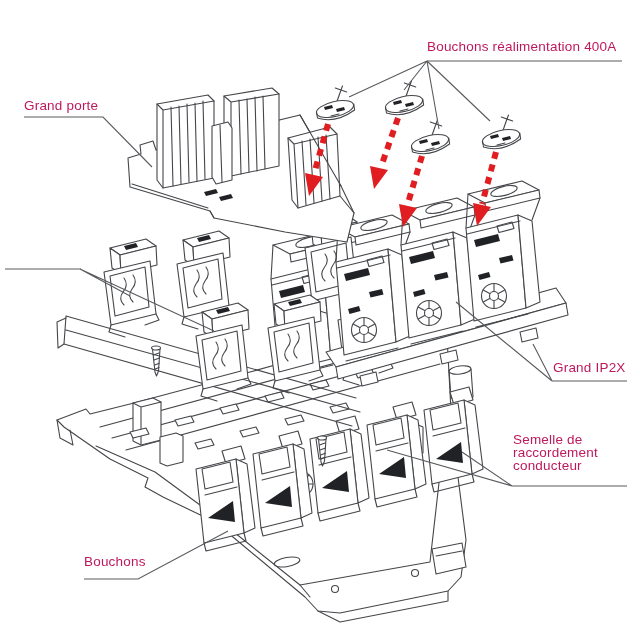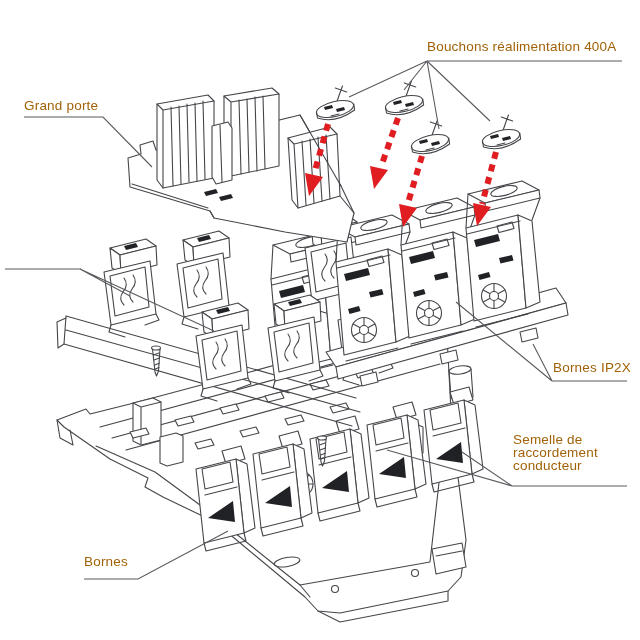--- a/index.html
+++ b/index.html
@@ -1,19 +1,19 @@
 <!DOCTYPE html>
 <html><head>
 <meta charset="utf-8">
 <style>
   html,body{margin:0;padding:0;background:#ffffff;}
   #canvas{position:relative;width:640px;height:640px;background:#ffffff;overflow:hidden;
           font-family:"Liberation Sans", sans-serif;}
   #art{position:absolute;left:0;top:0;}
-  .lbl{position:absolute;color:#a16207;font-size:13.5px;line-height:13px;
+  .lbl{position:absolute;color:#be185d;font-size:13.5px;line-height:13px;
        letter-spacing:0.2px;white-space:pre-line;}
   .nowrap{white-space:nowrap;}
   
   .ln, .ln path, .ln line, .ln ellipse, .ln circle, .ln polyline
       {stroke:#44464a;stroke-width:1.1;fill:none;stroke-linejoin:round;stroke-linecap:round;}
   .wh{fill:#ffffff !important;}
   .dk{fill:#202226 !important;stroke:none !important;}
   .leader, .leader line, .leader path{stroke:#595b5f;stroke-width:1.1;fill:none;}
 </style>
 </head>
@@ -217,19 +217,19 @@
     <path d="M512,486 L627,486"></path>
     <path d="M512,486 L387,450 M512,486 L462,452"></path>
   </g>
   <g class="leader">
     <path d="M84,579 L138,579 L228,531"></path>
   </g>
 </svg>
 
 <div class="lbl nowrap" style="left:427px;top:40px;">Bouchons réalimentation 400A</div>
 <div class="lbl nowrap" style="left:24px;top:99px;">Grand porte</div>
-<div class="lbl nowrap" style="left:553px;top:361px;">Bornes IP2X</div>
+<div class="lbl nowrap" style="left:553px;top:361px;">Grand IP2X</div>
 <div class="lbl" style="left:513px;top:433px;">Semelle de
 raccordement
 conducteur</div>
-<div class="lbl nowrap" style="left:84px;top:555px;">Bornes</div>
+<div class="lbl nowrap" style="left:84px;top:555px;">Bouchons</div>
 
 </div>
 
 </body></html>

